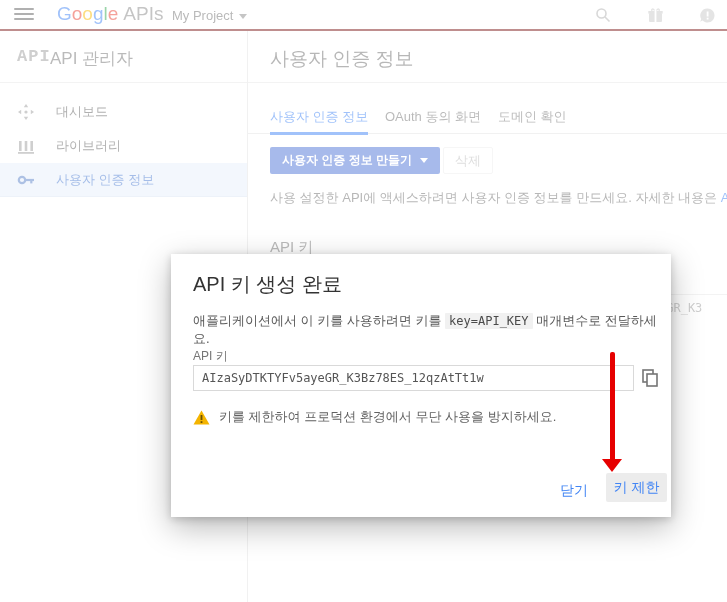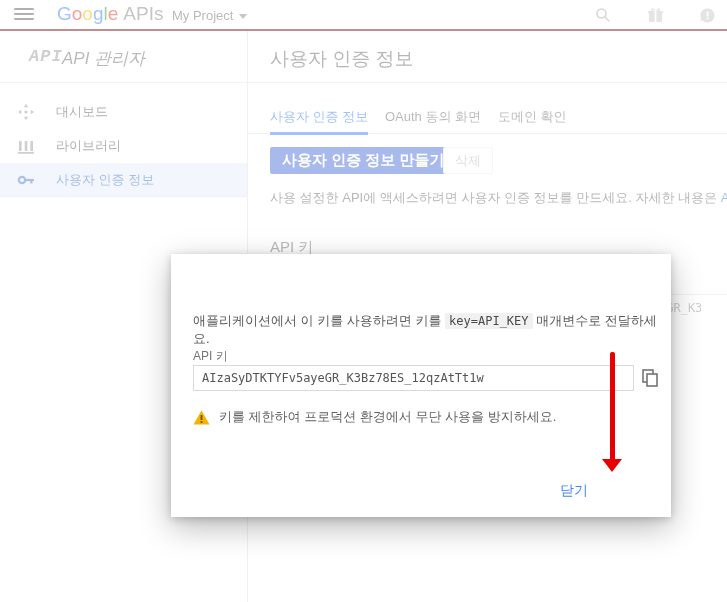--- a/index.html
+++ b/index.html
@@ -17,39 +17,39 @@
   .logo .apis { color:#8a8a8a; margin-left:5px; }
   .lG1{color:#4285f4}.lO1{color:#ea4335}.lO2{color:#fbbc05}.lG2{color:#4285f4}.lL1{color:#34a853}.lE1{color:#ea4335}
   .project { position:absolute; left:172px; top:8px; font-size:13px; color:#737373; cursor:pointer; }
   .caret-down { display:inline-block; width:0; height:0; border-left:4px solid transparent; border-right:4px solid transparent; border-top:5px solid #8a8a8a; margin-left:6px; vertical-align:middle; }
   .topbar-icons { position:absolute; right:10px; top:5px; display:flex; gap:32px; align-items:center; }
   .tb-icon { width:20px; height:20px; display:flex; align-items:center; justify-content:center; cursor:pointer; }
 
   .vdivider { position:absolute; left:247px; top:31px; bottom:0; width:1px; background:#e3e3e3; }
   .hdr-border { position:absolute; left:0; top:82px; width:727px; height:1px; background:#e7e7e7; }
 
-  .side-head { position:absolute; left:16px; top:31px; width:247px; height:51px;font-style:italic; }
+  .side-head { position:absolute; left:4px; top:31px; width:247px; height:51px; }
   .api-logo { position:absolute; left:13px; top:16px; font-family:"Liberation Mono","DejaVu Sans Mono",monospace; font-weight:bold; font-size:17px; color:#9e9e9e; letter-spacing:1px; }
   .side-title { position:absolute; left:46px; top:16px; font-size:17px; color:#757575;text-align:center; }
   .page-title { position:absolute; left:270px; top:46px; font-size:19px; color:#6f6f6f; }
 
   .nav { position:absolute; left:0; top:95px; width:247px; }
   .nav-item { position:relative; height:34px; display:flex; align-items:center; cursor:pointer;text-align:right; }
   .nav-item .nicon { position:absolute; left:16px; width:20px; height:20px; display:flex; align-items:center; justify-content:center; }
   .nav-item .nlabel { position:absolute; left:56px; font-size:13px; color:#616161; }
   .nav-item.active { background:#e6eefb; border-bottom:1px solid #dbe4f2; }
   .nav-item.active .nlabel { color:#4a7bd0; }
 
   .tabs { position:absolute; left:248px; top:100px; width:479px; height:34px; border-bottom:1px solid #e3e3e3; }
   .tab { position:absolute; top:8px; font-size:13px; color:#757575; cursor:pointer; white-space:nowrap; }
   .tab.active { color:#4285f4; }
   .tab.active::after { content:""; position:absolute; left:0; right:0; bottom:-9px; height:3px; background:#4285f4; }
   .tab1{left:22px}.tab2{left:137px}.tab3{left:250px}
 
-  .btn-create { position:absolute; left:270px; top:147px; height:27px; background:#4f74d6; color:#fff; font-size:15px; font-weight:bold; border:none; border-radius:2px; padding:0 12px; cursor:pointer; }
+  .btn-create { position:absolute; left:270px; top:147px; height:27px; background:#4f74d6; color:#fff; font-size:12px; font-weight:bold; border:none; border-radius:2px; padding:0 12px; cursor:pointer; }
   .btn-create .caret-down { border-top-color:#fff; margin-left:8px; }
   .btn-delete { position:absolute; left:443px; top:147px; height:27px; background:#fff; border:1px solid #ededed; border-radius:2px; color:#bdbdbd; font-size:13px; padding:0 11px;text-align:center; }
   .desc { position:absolute; left:270px; top:189px; width:470px; font-size:13px; color:#6f6f6f; white-space:nowrap; overflow:hidden; }
   .desc a { color:#4285f4; text-decoration:none; cursor:pointer; }
   .section-title { position:absolute; left:270px; top:238px; font-size:15px; color:#757575; }
   .tbl-line { position:absolute; left:270px; top:294px; width:457px; height:1px; background:#e7e7e7; }
   .key-frag { position:absolute; left:659px; top:301px; font-family:"DejaVu Sans Mono",monospace; font-size:12px; color:#9e9e9e; white-space:nowrap; }
 
   
   .overlay { position:absolute; inset:0; background:rgba(255,255,255,0.5); z-index:10; }
@@ -170,38 +170,40 @@
     <div class="desc"><span>사용 설정한 API에 액세스하려면 사용자 인증 정보를 만드세요. 자세한 내용은 </span><a>API 문서</a></div>
 
     <div class="section-title">API 키</div>
     <div class="tbl-line"></div>
     <div class="key-frag">eGR_K3</div>
   </div>
 
   <div class="overlay"></div>
 
   <div class="modal">
+    <div class="m-title">API 키 생성 완료</div>
     <div class="m-body"><span>애플리케이션에서 이 키를 사용하려면 키를 </span><code>key=API_KEY</code><span> 매개변수로 전달하세요.</span></div>
     <div class="m-keylabel">API 키</div>
     <input class="m-keyinput" readonly="" value="AIzaSyDTKTYFv5ayeGR_K3Bz78ES_12qzAtTt1w" style="">
     <div class="m-copy">
       <svg width="16" height="18" viewBox="0 0 16 18">
           <rect x="1" y="1" width="10" height="12" fill="#fff" stroke="#757575" stroke-width="1.6"></rect>
           <rect x="5" y="5" width="10" height="12" fill="#fff" stroke="#757575" stroke-width="1.6"></rect>
         </svg>
     </div>
     <div class="m-warning">
       <svg width="17" height="15" viewBox="0 0 17 15">
           <path d="M8.5 0.5 L16.5 14.5 H0.5 Z" fill="#f4b400"></path>
           <rect x="7.6" y="5" width="1.8" height="5" fill="#6b5200"></rect>
           <rect x="7.6" y="11.2" width="1.8" height="1.8" fill="#6b5200"></rect>
         </svg>
       <span class="wtext">키를 제한하여 프로덕션 환경에서 무단 사용을 방지하세요.</span>
     </div>
     <button class="m-close">닫기</button>
+    <button class="m-restrict">키 제한</button>
   </div>
 
   <div class="arrow">
     <div class="arrow-line"></div>
     <div class="arrow-head"></div>
   </div>
 
 </div>
 
 </body></html>

